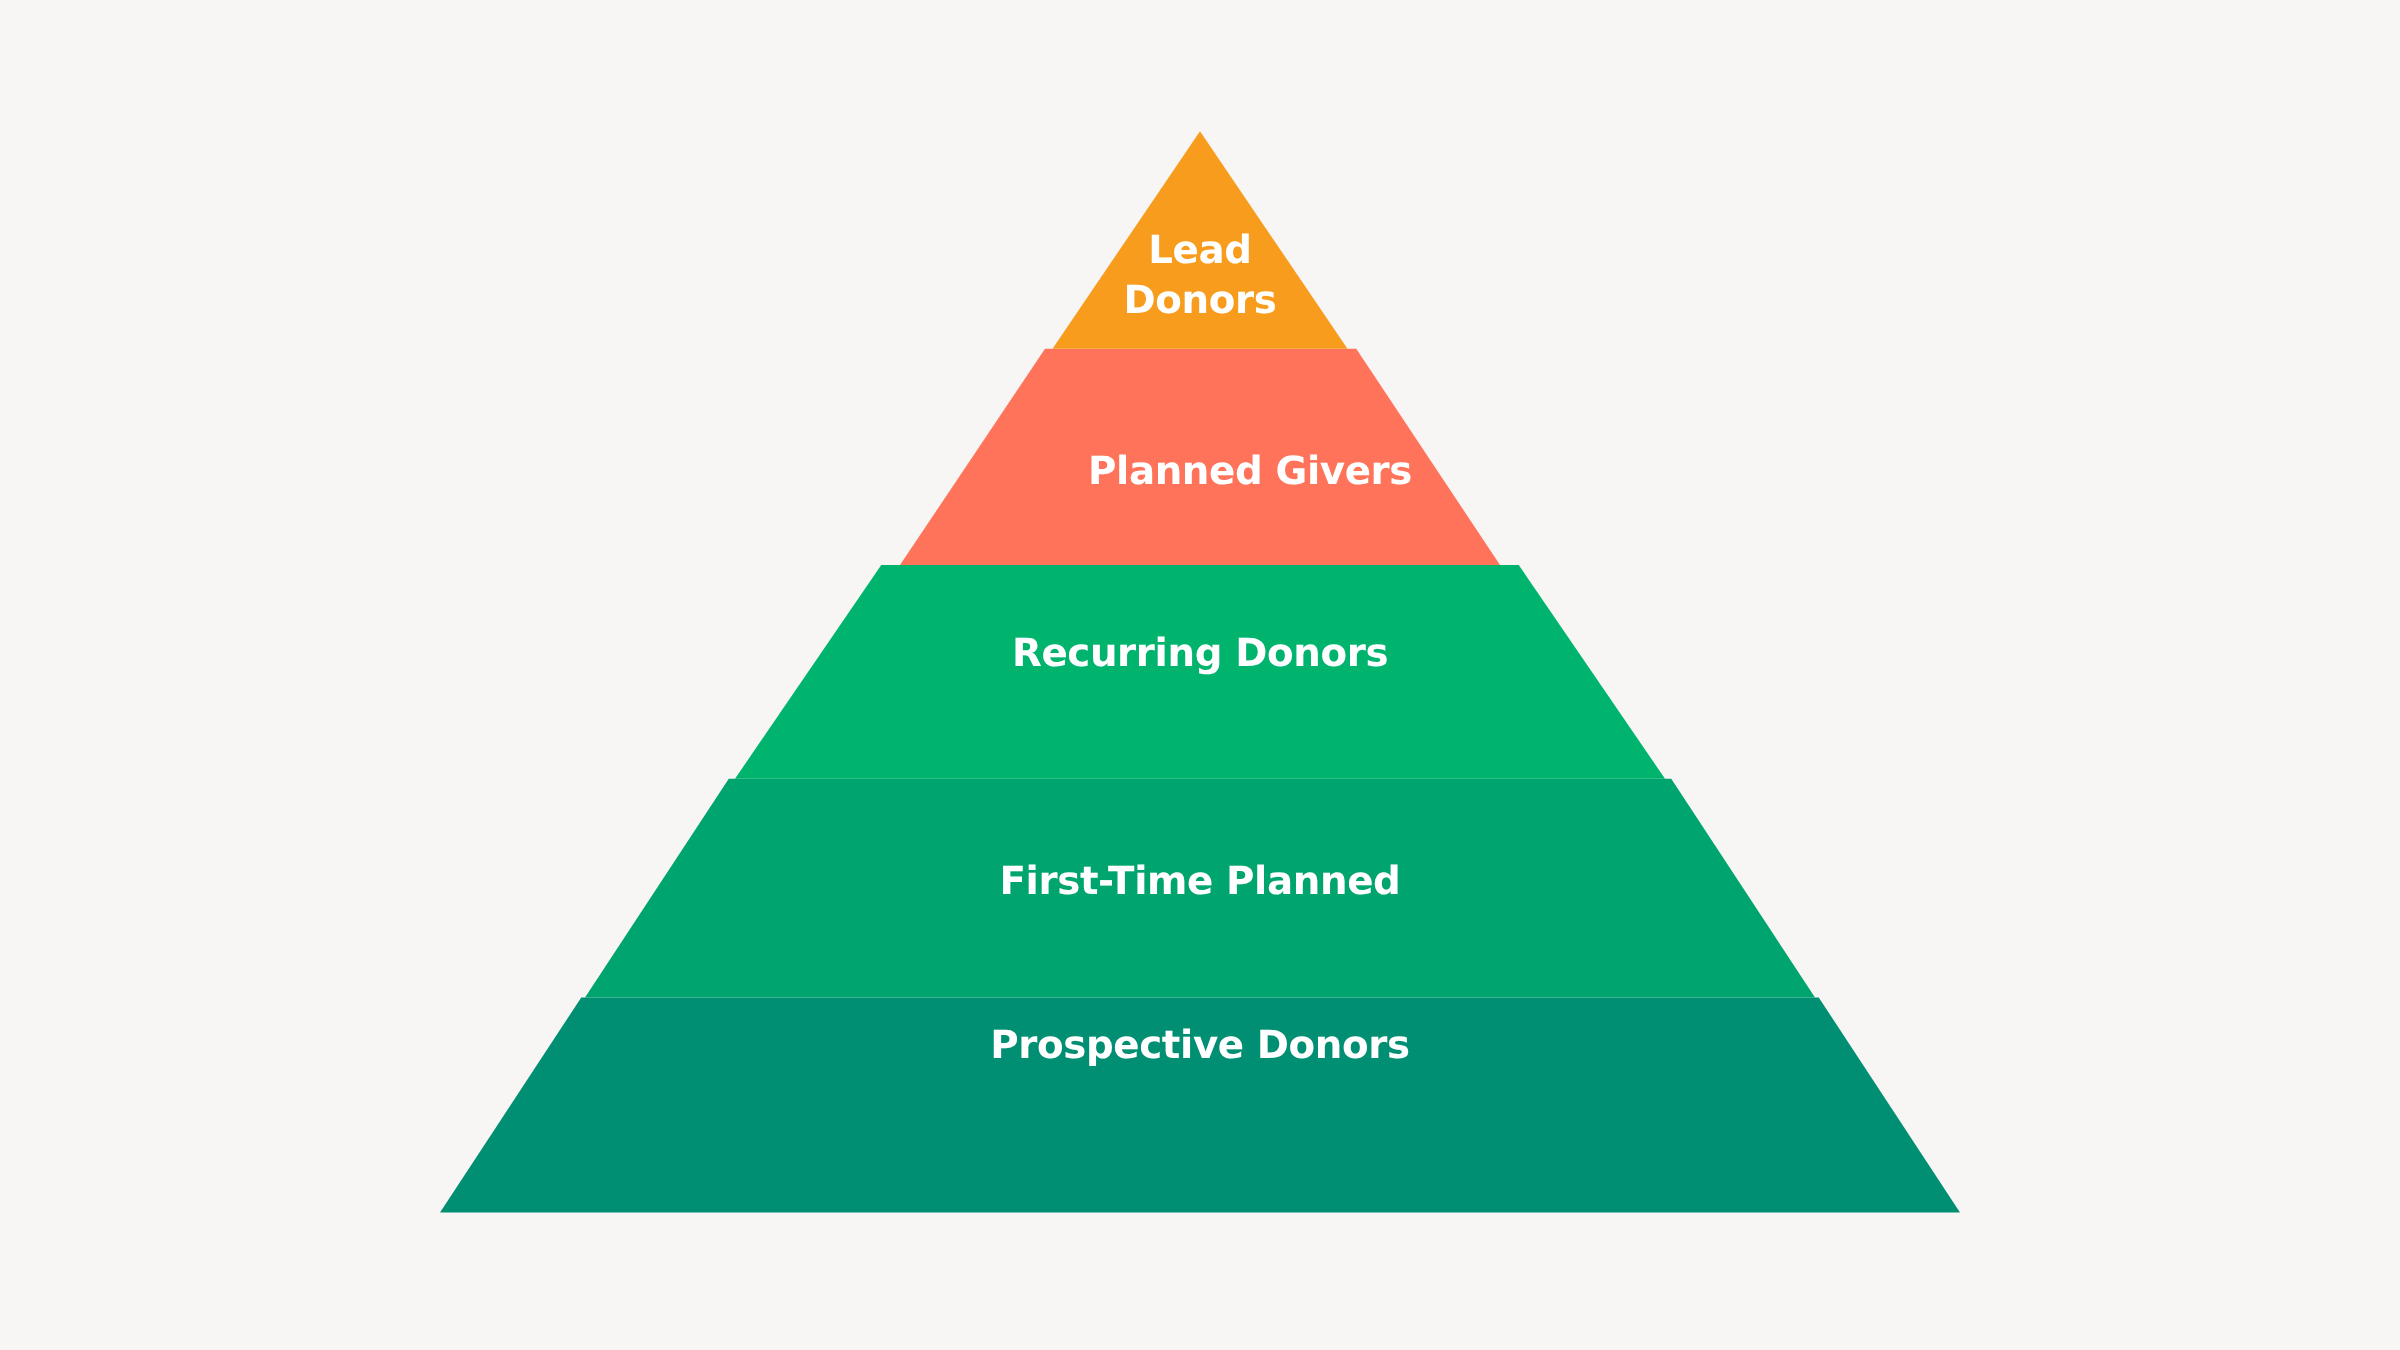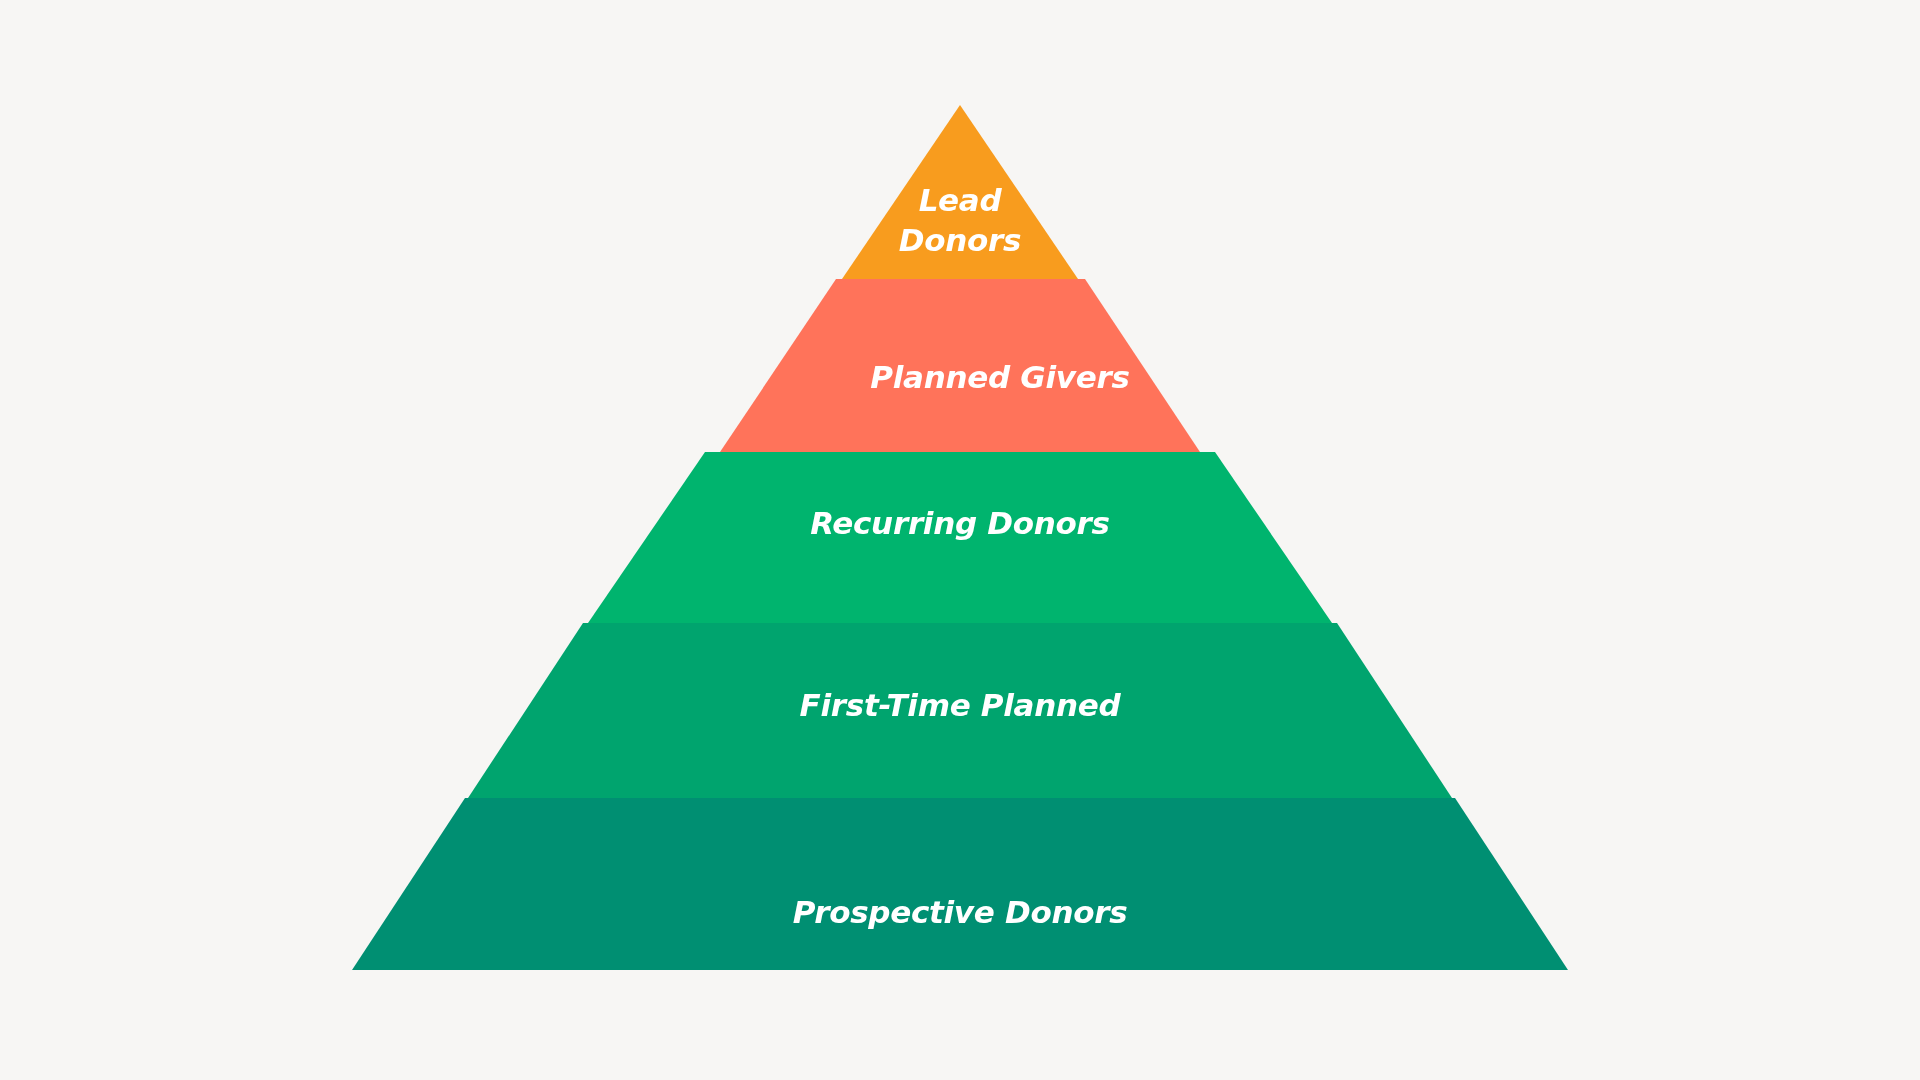--- a/index.html
+++ b/index.html
@@ -7,21 +7,20 @@
       padding: 0;
       width: 1920px;
       height: 1080px;
       background: #F7F6F4;
       overflow: hidden;
     }
     .stage {
       position: relative;
       width: 1920px;
       height: 1080px;
-      font-style: italic;
     }
     svg.pyramid {
       position: absolute;
       left: 0;
       top: 0;
       width: 1920px;
       height: 1080px;
     }
     .tier-label {
       position: absolute;
@@ -52,14 +51,14 @@
     <polygon points="836,279 1085,279 1200,452 720,452" fill="#FF735A"></polygon>
 
     <polygon points="960,105 1078,279 842,279" fill="#F89C1E"></polygon>
   </svg>
 
   <div class="tier-label" style="top:180px;">Lead
 Donors</div>
   <div class="tier-label" style="top:357px;margin-left:40px;">Planned Givers</div>
   <div class="tier-label" style="top:503px;">Recurring Donors</div>
   <div class="tier-label" style="top:685px;">First-Time Planned</div>
-  <div class="tier-label" style="top:892px;">Prospective Donors</div>
+  <div class="tier-label" style="top:816px;">Prospective Donors</div>
 </div>
 
 </body></html>

